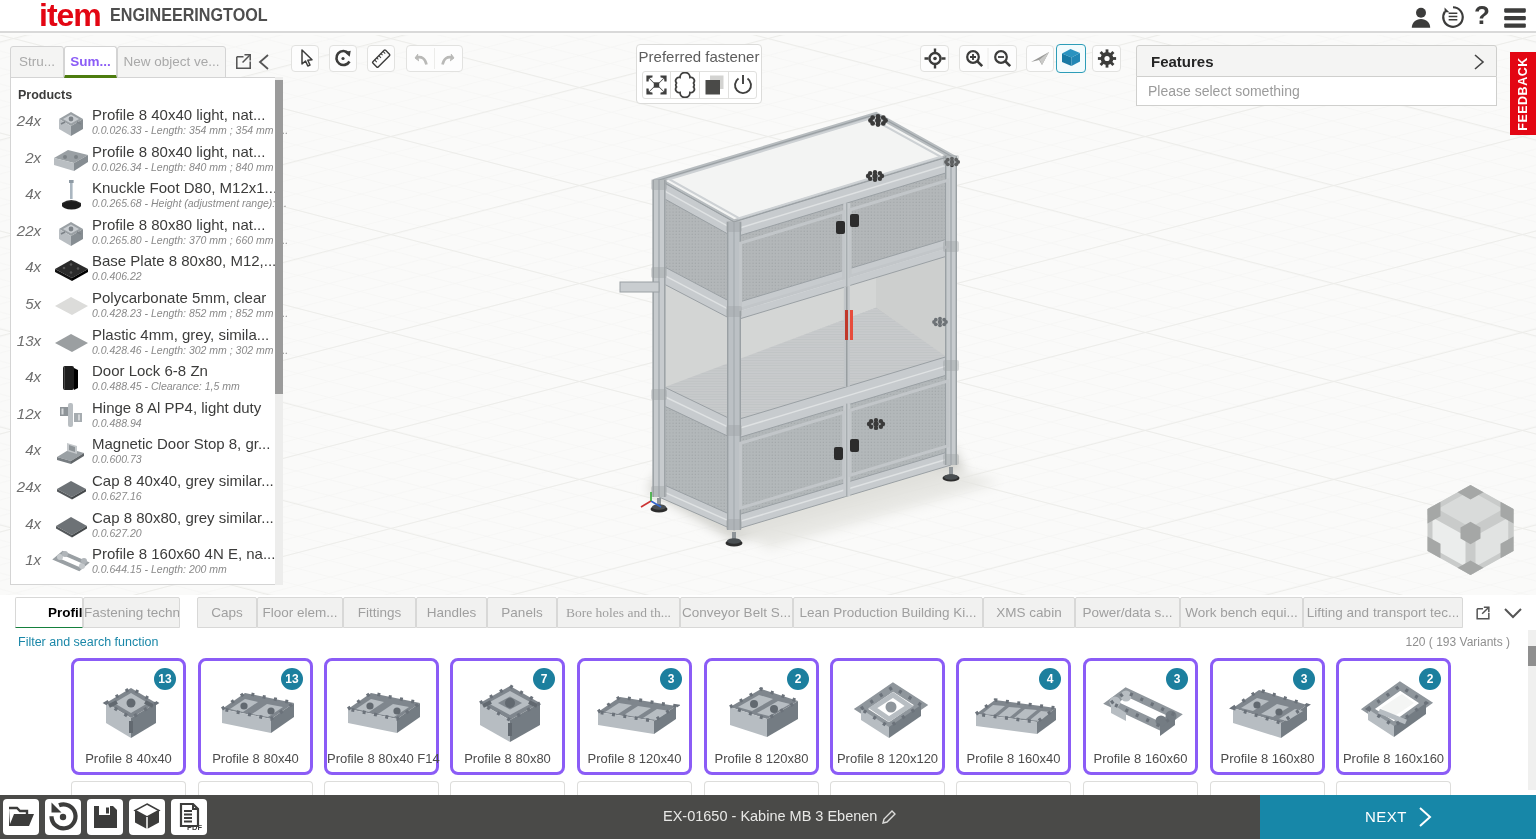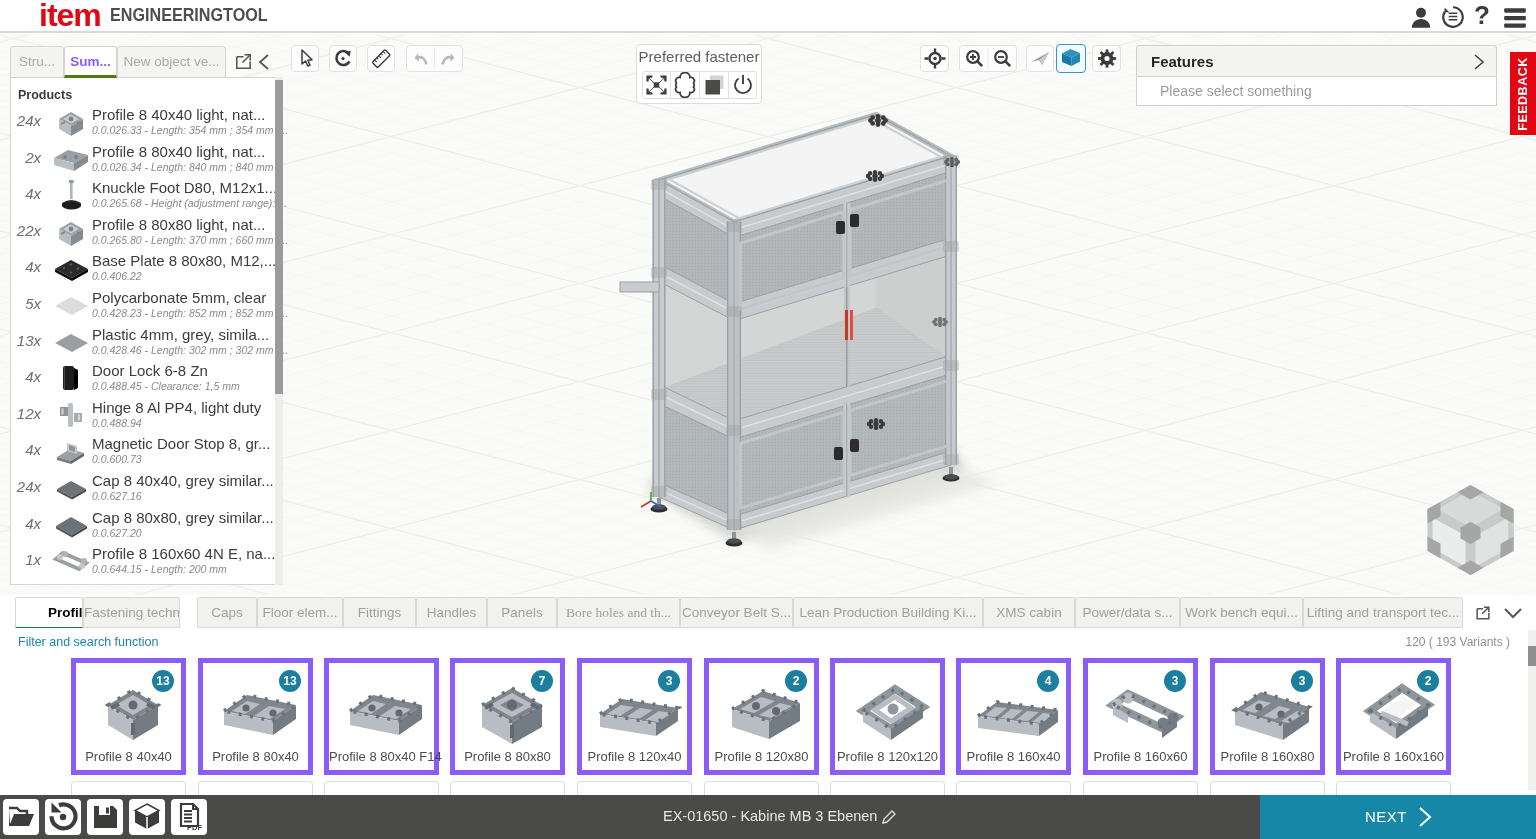--- a/index.html
+++ b/index.html
@@ -30,30 +30,30 @@
 .tgroup { position:absolute; height:27px; background:#fdfdfd; border:1px solid #e2e2e0; border-radius:4px; z-index:10; }
 
 #pref { position:absolute; left:636px; top:9px; width:126px; height:60px; background:#fff; border:1px solid #dcdcda; border-radius:4px; z-index:10; }
 #pref .t { text-align:center; font-size:15px; color:#5d5d5d; margin-top:3px; }
 #prefrow { position:absolute; left:5px; top:26px; width:115px; height:28px; border:1px solid #e0e0de; border-radius:3px; display:flex; }
 #prefrow .c { flex:1; border-right:1px solid #e0e0de; position:relative; }
 #prefrow .c:last-child { border-right:none; }
 
 #features { position:absolute; left:1136px; top:10px; width:361px; z-index:10; }
 #fhead { height:32px; background:#f4f4f3; border:1px solid #cfcfcd; border-radius:3px 3px 0 0; font-size:15px; font-weight:bold; color:#252525; line-height:31px; padding-left:14px; position:relative; }
-#fbody { height:29px; background:#fff; border:1px solid #cfcfcd; border-top:none; font-size:14px; color:#9b9b9b; line-height:28px; padding-left:23px; }
+#fbody { height:29px; background:#fff; border:1px solid #cfcfcd; border-top:none; font-size:14px; color:#9b9b9b; line-height:28px; padding-left:11px; }
 #feedback { position:absolute; right:0; top:17px; width:26px; height:83px; background:#e30613; z-index:11; }
 #feedback span { position:absolute; left:50%; top:50%; transform:translate(-50%,-50%) rotate(-90deg); color:#fff; font-size:12.5px; font-weight:bold; letter-spacing:0.5px; white-space:nowrap; }
 
 #bpanel { position:absolute; left:0; top:595px; width:1536px; height:200px; background:#fff; z-index:20; }
 .btab { position:absolute; top:2px; height:31px; background:#f1f1f0; border:1px solid #d8d8d7; font-size:13.5px; color:#9f9f9f; text-align:center; line-height:29px; border-radius:2px 2px 0 0; white-space:nowrap; overflow:hidden; }
 .btab.active { background:#fff; color:#000; font-weight:bold; border-bottom:1px solid #15803d; z-index:2;padding-left:32px; }
 #filterlink { position:absolute; left:18px; top:40px; font-size:12.5px; color:#1a87a8; }
 #variants { position:absolute; right:26px; top:40px; font-size:12px; color:#8f8f8f; }
-.card { position:absolute; top:63px; width:115px; height:117px; background:#fff; border:5px solid #8b5cf6; border-radius:0; }
+.card { position:absolute; top:63px; width:115px; height:117px; background:#fff; border:3px solid #8b5cf6; border-radius:8px; }
 .card .lbl { position:absolute; left:0; right:0; bottom:6px; text-align:center; font-size:13px; color:#4c4c4c; white-space:nowrap; }
 .badge { position:absolute; right:7px; top:7px; width:22px; height:22px; border-radius:50%; background:#1c7f9e; color:#fff; font-size:12px; font-weight:bold; text-align:center; line-height:22px; }
 .card2 { position:absolute; top:186px; width:115px; height:14px; background:#fff; border:1px solid #dddddb; border-bottom:none; border-radius:4px 4px 0 0; }
 #bscroll { position:absolute; right:0px; top:35px; width:8px; height:160px; background:#f0f0ef; }
 #bthumb { position:absolute; right:0px; top:16px; width:8px; height:20px; background:#8f8f8f; }
 
 #bbar { position:absolute; left:0; top:795px; width:1536px; height:44px; background:#4a4a48; z-index:30; }
 .bico { position:absolute; top:4px; width:36px; height:36px; background:#fff; border-radius:4px; }
 #docname { position:absolute; left:663px; top:13px; font-size:14.5px; color:#e8e8e6; }
 #next { position:absolute; right:0; top:0; width:276px; height:44px; background:#1787a8; color:#fff; font-size:15px; letter-spacing:0.5px; }

